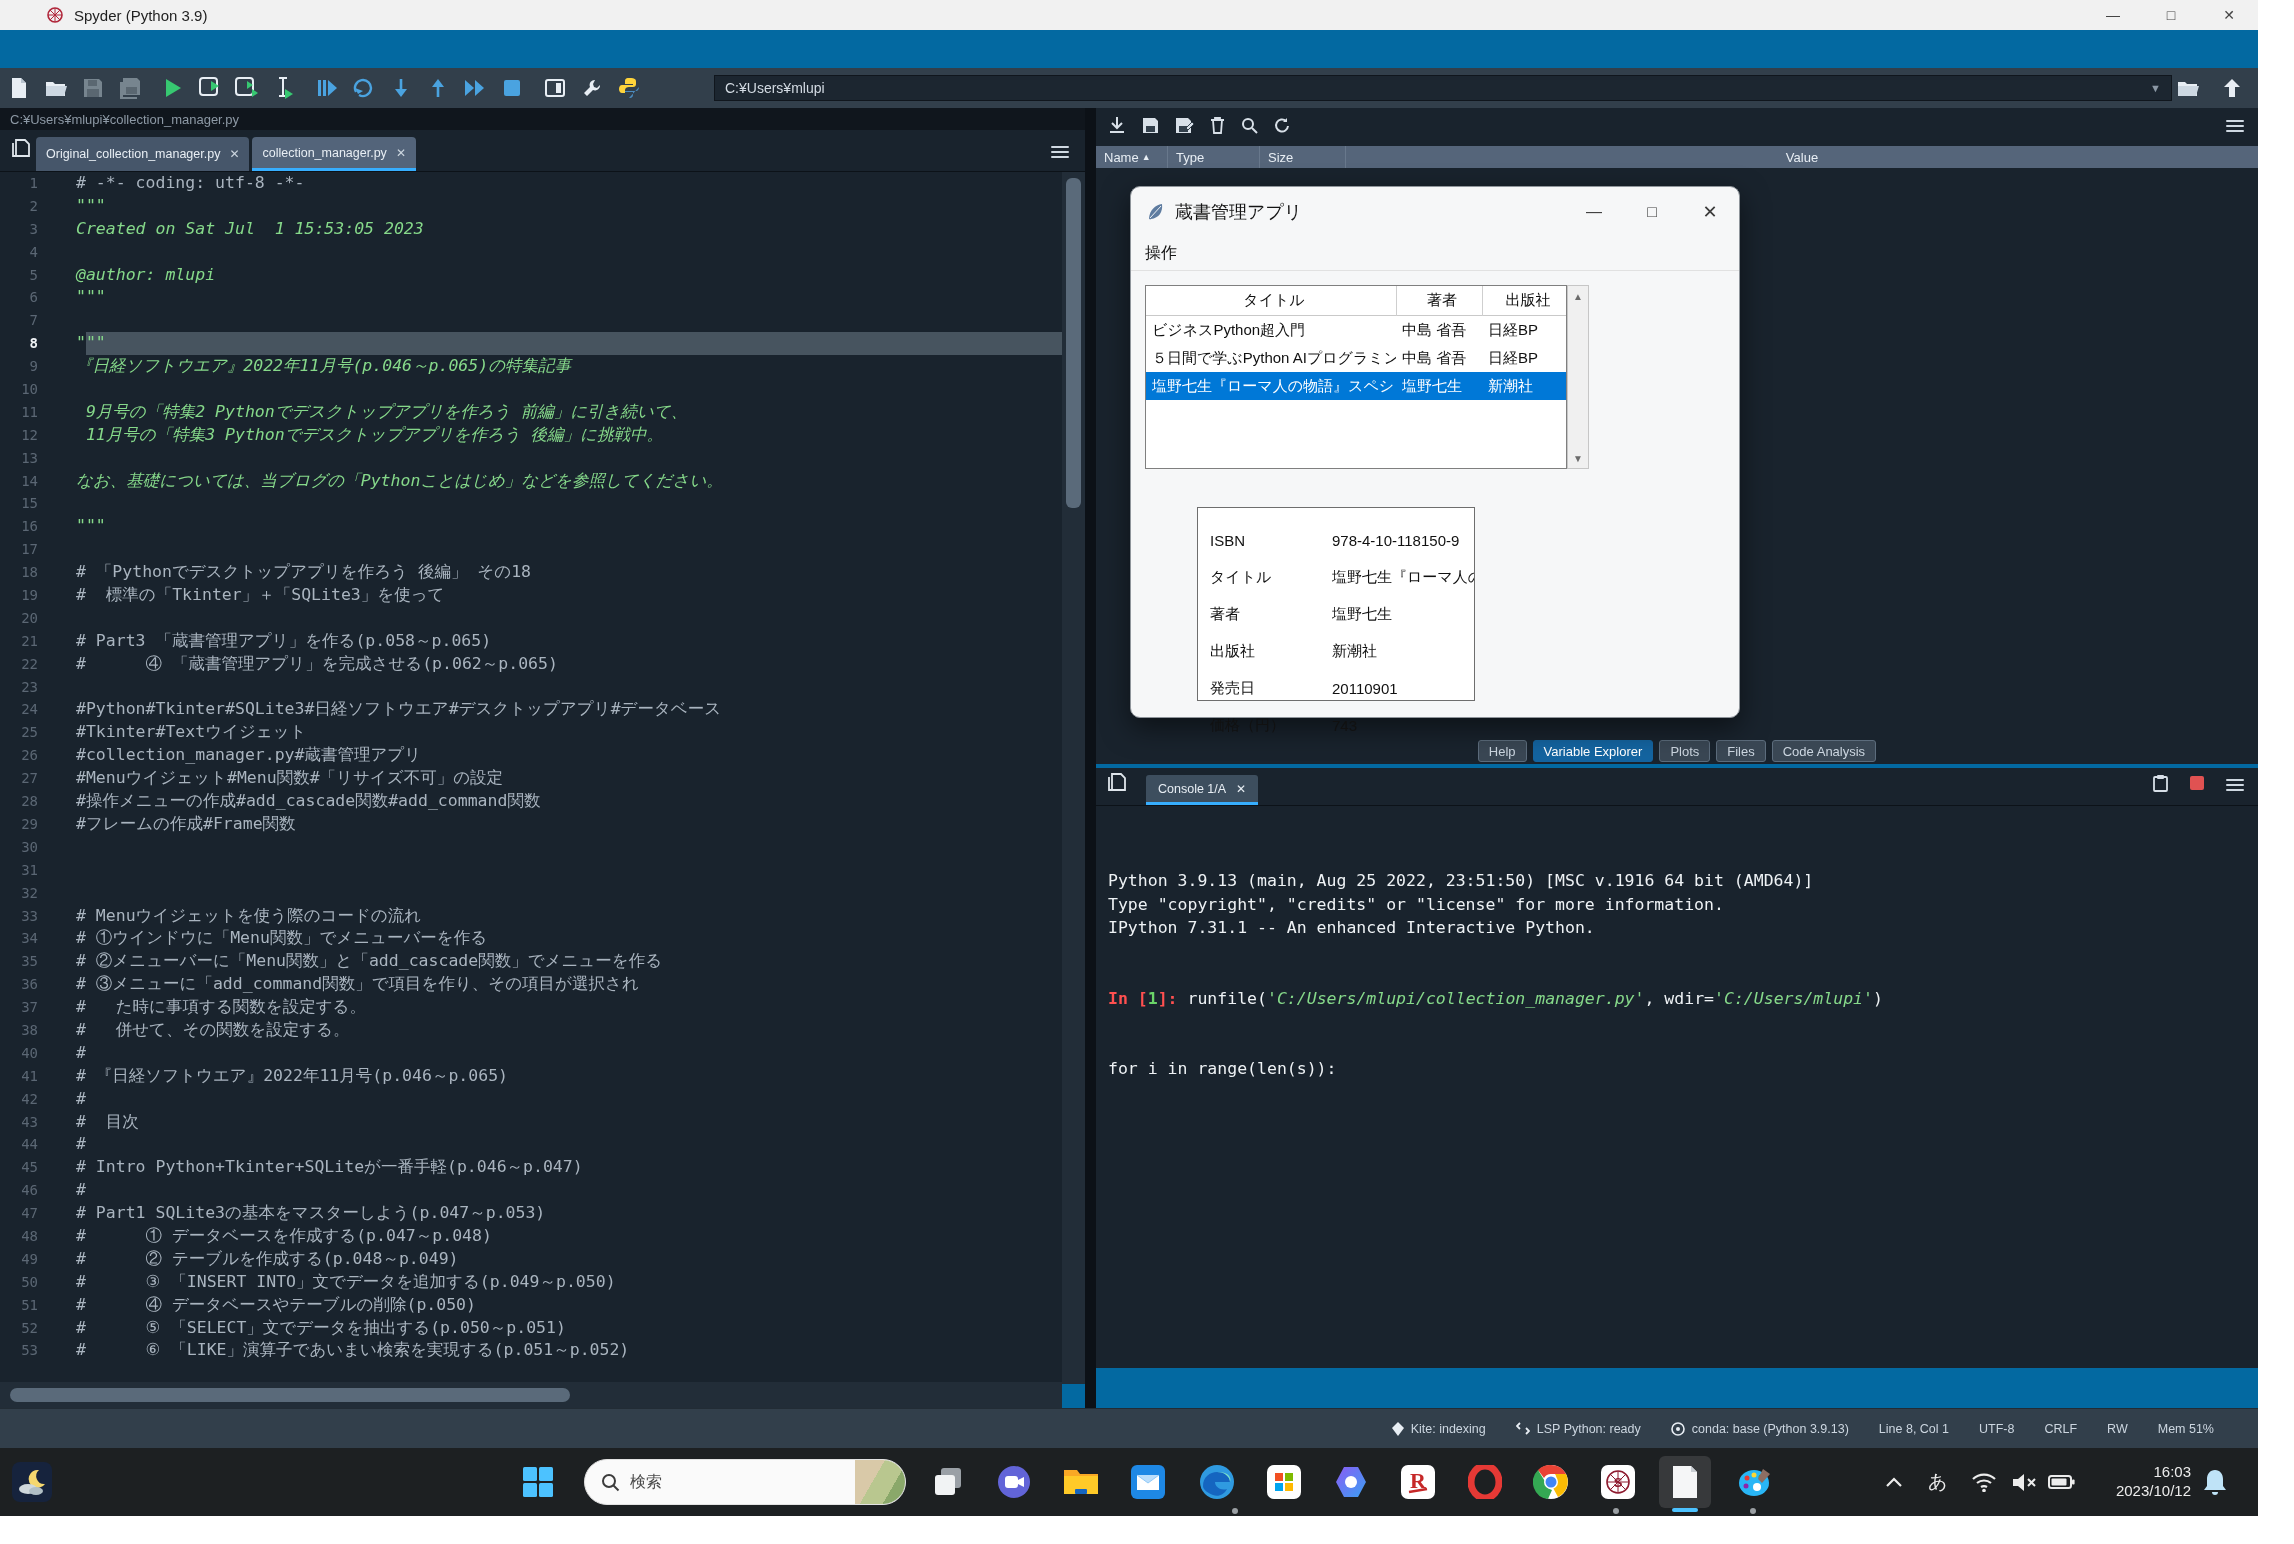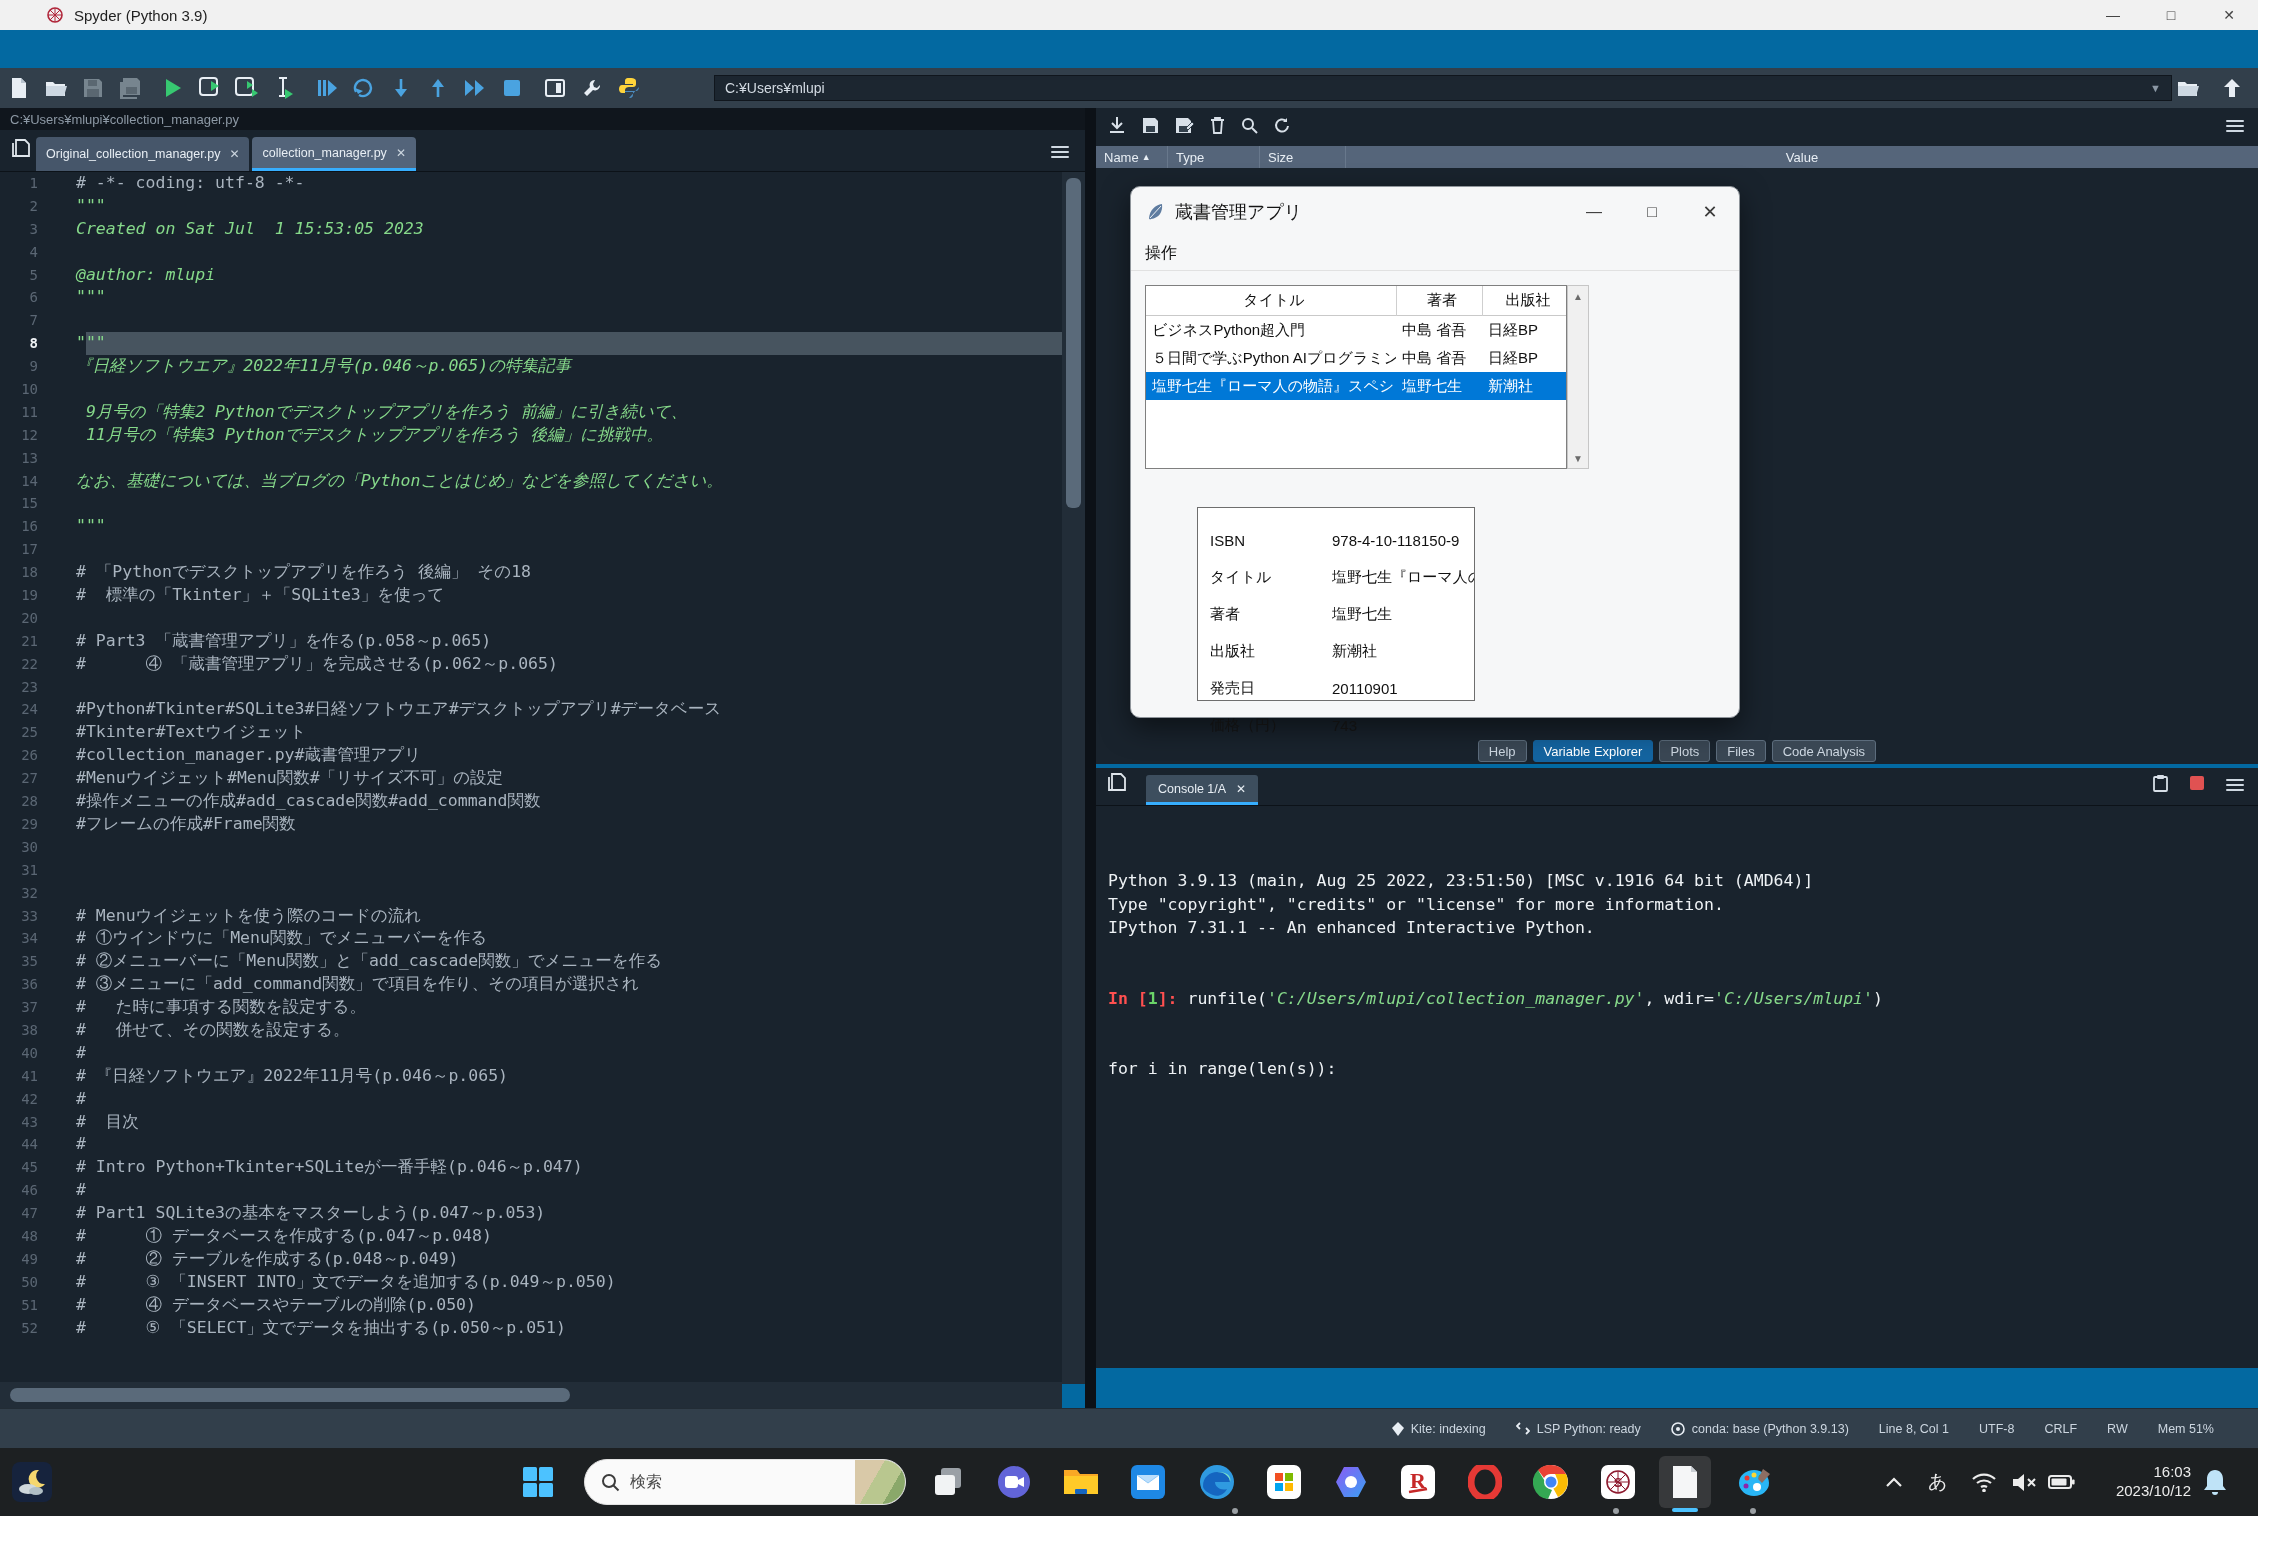--- a/index.html
+++ b/index.html
@@ -484,20 +484,23 @@
       </div>
 
       <div class="cl">
         <span class="ln">51</span><span class="ct">#      ④ データベースやテーブルの削除(p.050)</span>
       </div>
 
       <div class="cl">
         <span class="ln">52</span><span class="ct">#      ⑤ 「SELECT」文でデータを抽出する(p.050～p.051)</span>
       </div>
 
+      <div class="cl">
+        <span class="ln">53</span><span class="ct">#      ⑥ 「LIKE」演算子であいまい検索を実現する(p.051～p.052)</span>
+      </div>
 
   </div>
   <div class="abs vscroll">
       <span class="thumb abs"></span>
     </div>
   <div class="abs hscroll">
       <span class="thumb abs"></span>
     </div>
   <div class="abs divider"></div>
 

